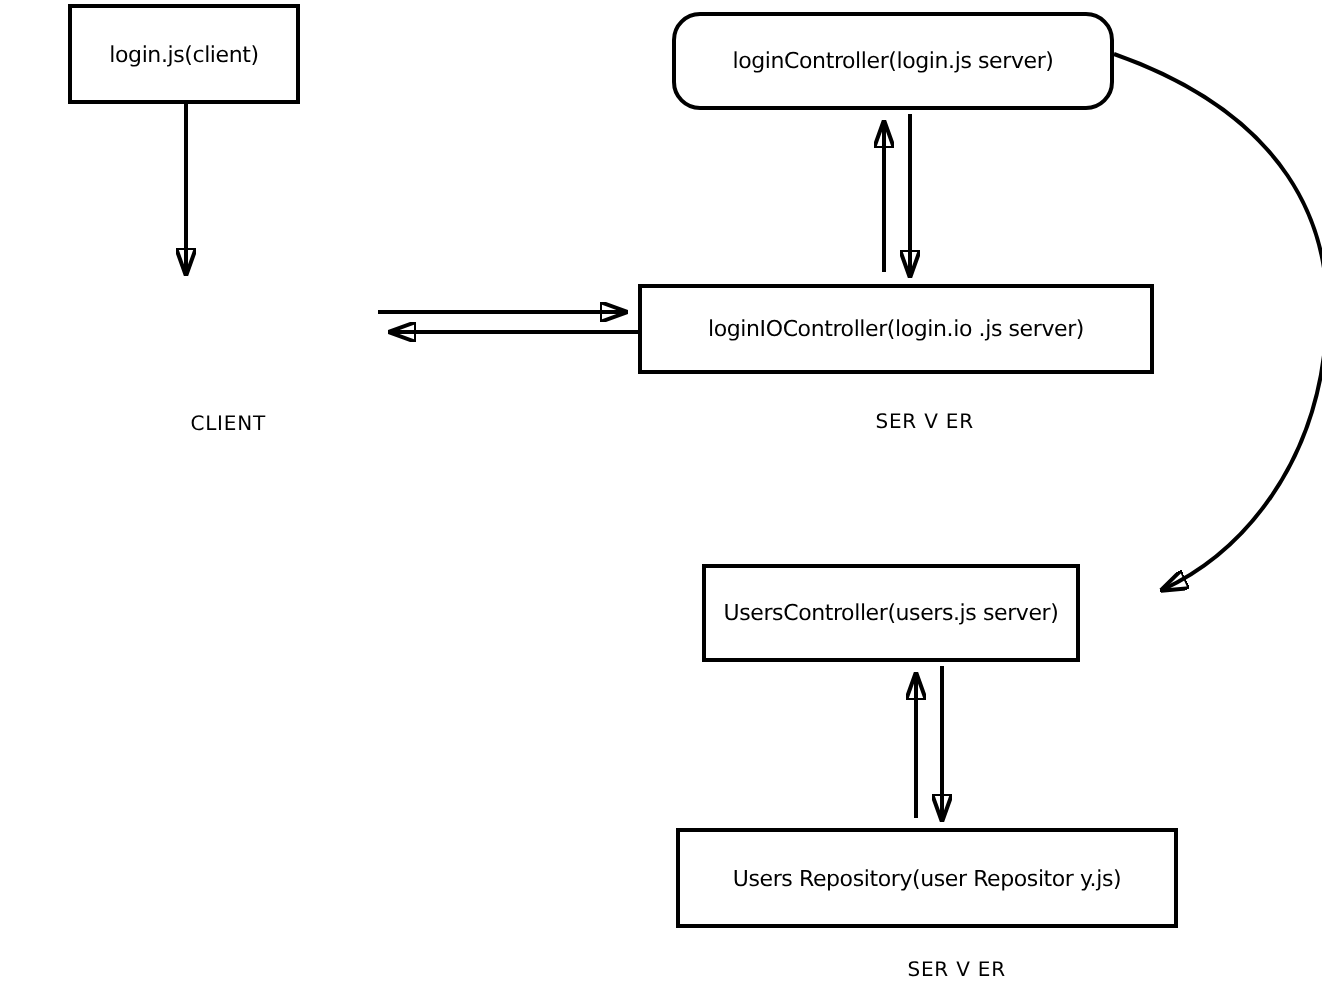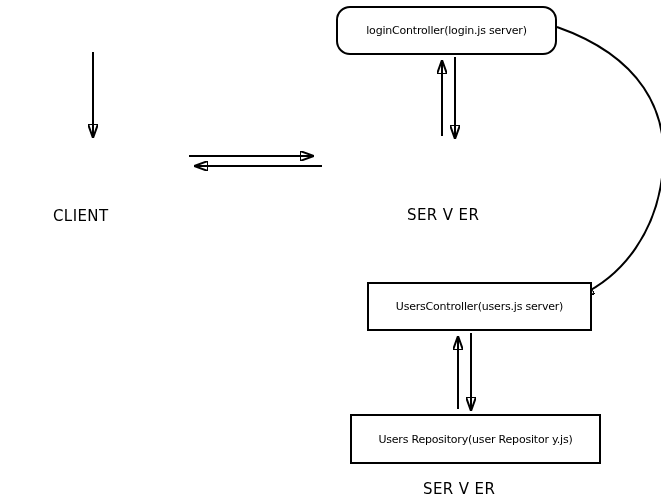--- a/index.html
+++ b/index.html
@@ -36,23 +36,23 @@
     display: flex;
     align-items: center;
     justify-content: center;
     font-size: 11px;
     letter-spacing: -0.2px;
     white-space: nowrap;
     text-align: center;
   }
   .group-label {
     position: absolute;
-    font-size: 15px;
+    font-size: 10px;
     letter-spacing: 0.4px;
-    text-align: left;
+    text-align: right;
     white-space: nowrap;
   }
 </style>
 </head>
 <body>
 
 <div class="canvas">
 
   <svg class="edges" viewBox="0 0 661 495" xmlns="http://www.w3.org/2000/svg">
     <defs>
@@ -63,32 +63,38 @@
     <path d="M93 52 L93 137" marker-end="url(#ah)"></path>
     <path d="M189 156 L313 156" marker-end="url(#ah)"></path>
     <path d="M322 166 L195 166" marker-end="url(#ah)"></path>
     <path d="M442 136 L442 61" marker-end="url(#ah)"></path>
     <path d="M455 57 L455 138" marker-end="url(#ah)"></path>
     <path d="M557 27 C642 57 668 112 663 168 C658 232 622 276 581 295" marker-end="url(#ah)"></path>
     <path d="M458 409 L458 337" marker-end="url(#ah)"></path>
     <path d="M471 333 L471 410" marker-end="url(#ah)"></path>
   </svg>
 
+  <div class="node" style="left:34px; top:2px; width:116px; height:50px;">
+    <span>login.js(client)</span>
+  </div>
 
 
   <div class="node" style="left:336px; top:6px; width:221px; height:49px;border-radius:14px;">
     <span>loginController(login.js server)</span>
   </div>
 
+  <div class="node" style="left:319px; top:142px; width:258px; height:45px;">
+    <span>loginIOController(login.io .js server)</span>
+  </div>
 
-  <div class="node" style="left:351px; top:282px; width:225px; height:49px;margin-left:16px;">
+  <div class="node" style="left:351px; top:282px; width:189px; height:49px;">
     <span>UsersController(users.js server)</span>
   </div>
 
-  <div class="node" style="left:350px; top:414px; width:251px; height:50px;">
+  <div class="node" style="left:338px; top:414px; width:251px; height:50px;">
     <span>Users Repository(user Repositor y.js)</span>
   </div>
 
   <div class="group-label" style="left:53px; top:207px; width:80px;">CLIENT</div>
 
   <div class="group-label" style="left:407px; top:206px; width:80px;">SER V ER</div>
 
   <div class="group-label" style="left:423px; top:480px; width:80px;">SER V ER</div>
 
 </div>

